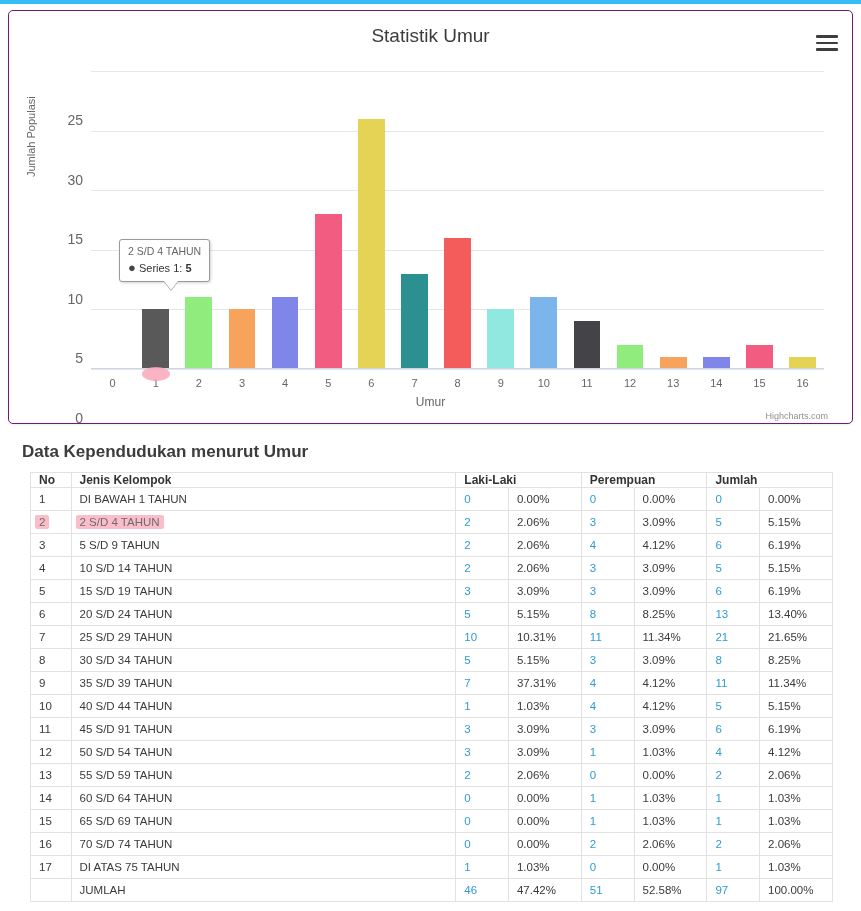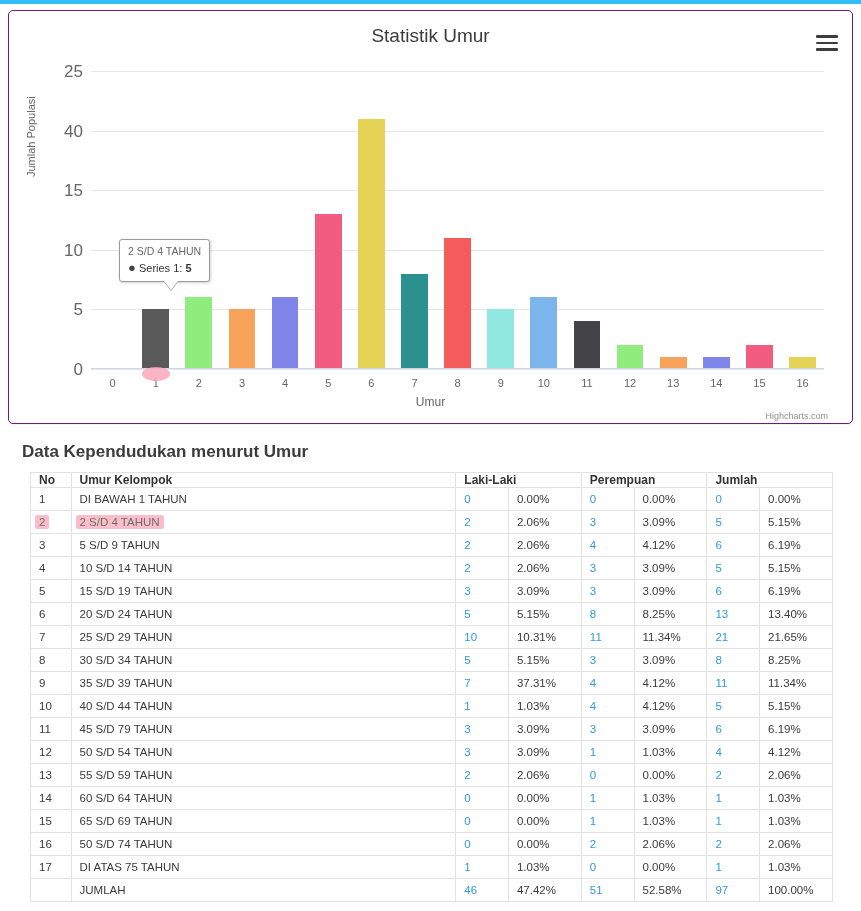--- a/index.html
+++ b/index.html
@@ -75,24 +75,25 @@
     bottom: 48px;
   }
   .gridline {
     position: absolute;
     left: 0; right: 0;
     border-top: 1px solid #e6e6e6;
   }
   .ytick {
     position: absolute;
     right: calc(100% + 8px);
-    font-size: 17px;
+    font-size: 14px;
     color: #666;
     transform: translateY(-50%);
     white-space: nowrap;
+    margin-top: 48px;
   }
   .axis-x {
     position: absolute;
     left: 0; right: 0;
     bottom: 0;
     border-top: 1px solid #ccd6eb;
   }
   .bars {
     position: absolute;
     left: 0; right: 0; top: 0; bottom: 0;
@@ -244,21 +245,21 @@
             <div class="gridline" style="top: 80%;">
               <div class="ytick">5</div>
             </div>
             <div class="gridline" style="top: 60%;">
               <div class="ytick">10</div>
             </div>
             <div class="gridline" style="top: 40%;">
               <div class="ytick">15</div>
             </div>
             <div class="gridline" style="top: 20%;">
-              <div class="ytick">40</div>
+              <div class="ytick">30</div>
             </div>
             <div class="gridline" style="top: 0%;">
               <div class="ytick">25</div>
             </div>
           </div>
         <div class="bars" id="bars">
             <div class="barcell"></div>
             <div class="barcell">
               <div class="bar" title="1: 5" style="height: 20%; background: rgb(89, 89, 89);"></div>
             </div>
@@ -346,21 +347,21 @@
       <div class="credits">Highcharts.com</div>
     </div>
   </div>
 
   <div class="table-title">Data Kependudukan menurut Umur</div>
 
   <table class="dk">
     <thead>
       <tr>
         <th class="col-no">No</th>
-        <th class="col-kel">Umur Kelompok</th>
+        <th class="col-kel">Jenis Kelompok</th>
         <th class="col-v" colspan="2">Laki-Laki</th>
         <th class="col-v" colspan="2">Perempuan</th>
         <th class="col-v" colspan="2">Jumlah</th>
       </tr>
     </thead>
     <tbody id="tbody">
         <tr>
           <td>1</td>
           <td>DI BAWAH 1 TAHUN</td>
           <td class="num col-v">0</td>
@@ -455,21 +456,21 @@
           <td>40 S/D 44 TAHUN</td>
           <td class="num col-v">1</td>
           <td class="col-p">1.03%</td>
           <td class="num col-v">4</td>
           <td class="col-p">4.12%</td>
           <td class="num col-v">5</td>
           <td class="col-p">5.15%</td>
         </tr>
         <tr>
           <td>11</td>
-          <td>45 S/D 79 TAHUN</td>
+          <td>45 S/D 91 TAHUN</td>
           <td class="num col-v">3</td>
           <td class="col-p">3.09%</td>
           <td class="num col-v">3</td>
           <td class="col-p">3.09%</td>
           <td class="num col-v">6</td>
           <td class="col-p">6.19%</td>
         </tr>
         <tr>
           <td>12</td>
           <td>50 S/D 54 TAHUN</td>
@@ -505,21 +506,21 @@
           <td>65 S/D 69 TAHUN</td>
           <td class="num col-v">0</td>
           <td class="col-p">0.00%</td>
           <td class="num col-v">1</td>
           <td class="col-p">1.03%</td>
           <td class="num col-v">1</td>
           <td class="col-p">1.03%</td>
         </tr>
         <tr>
           <td>16</td>
-          <td>50 S/D 74 TAHUN</td>
+          <td>70 S/D 74 TAHUN</td>
           <td class="num col-v">0</td>
           <td class="col-p">0.00%</td>
           <td class="num col-v">2</td>
           <td class="col-p">2.06%</td>
           <td class="num col-v">2</td>
           <td class="col-p">2.06%</td>
         </tr>
         <tr>
           <td>17</td>
           <td>DI ATAS 75 TAHUN</td>

